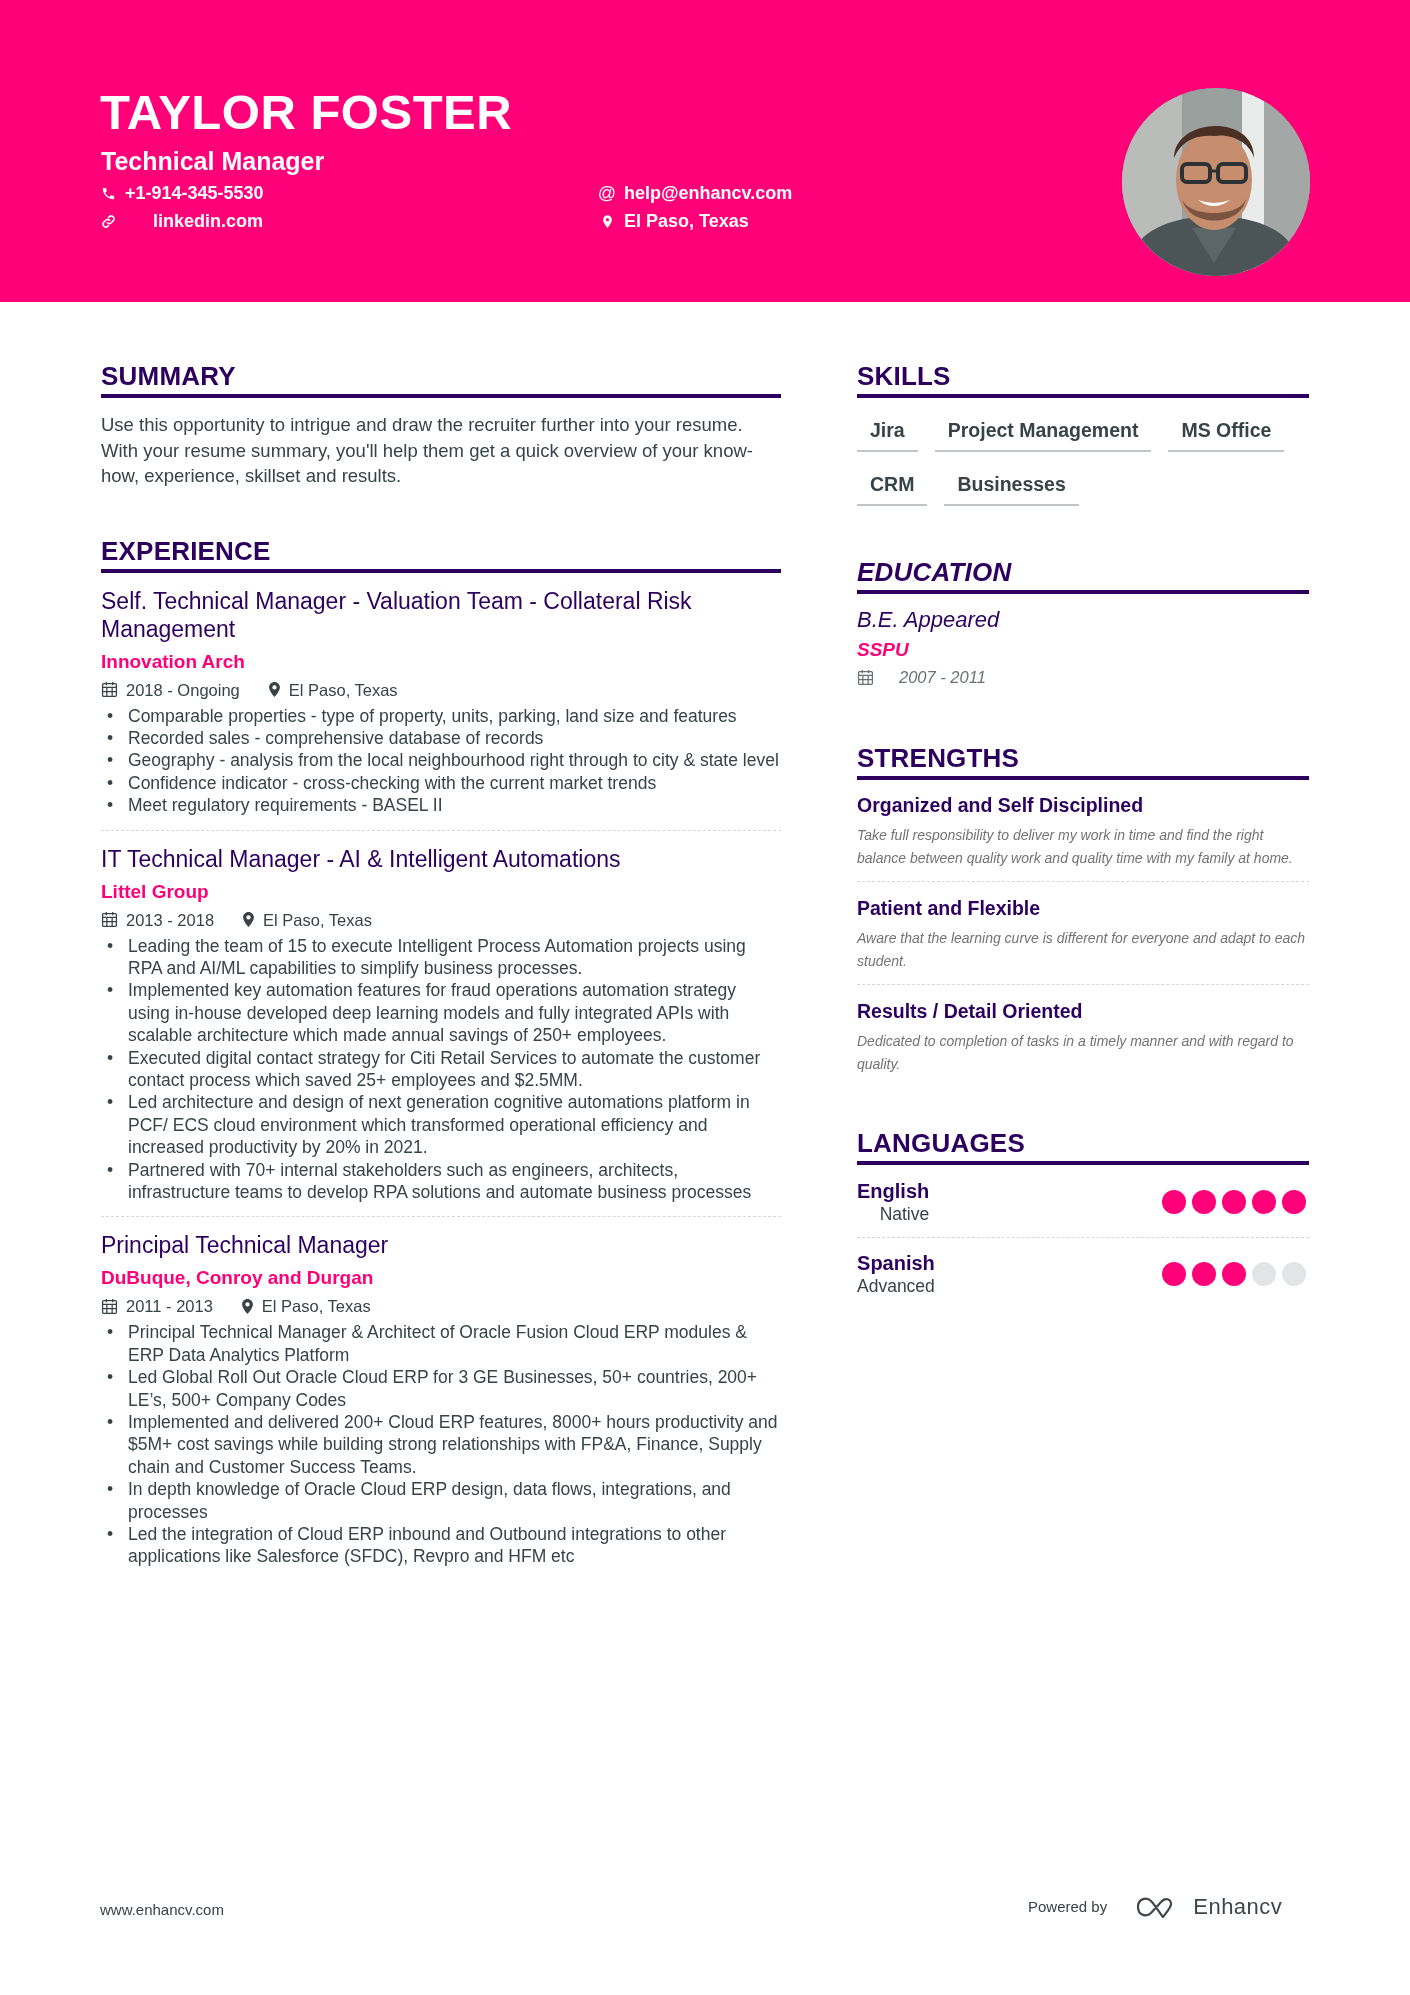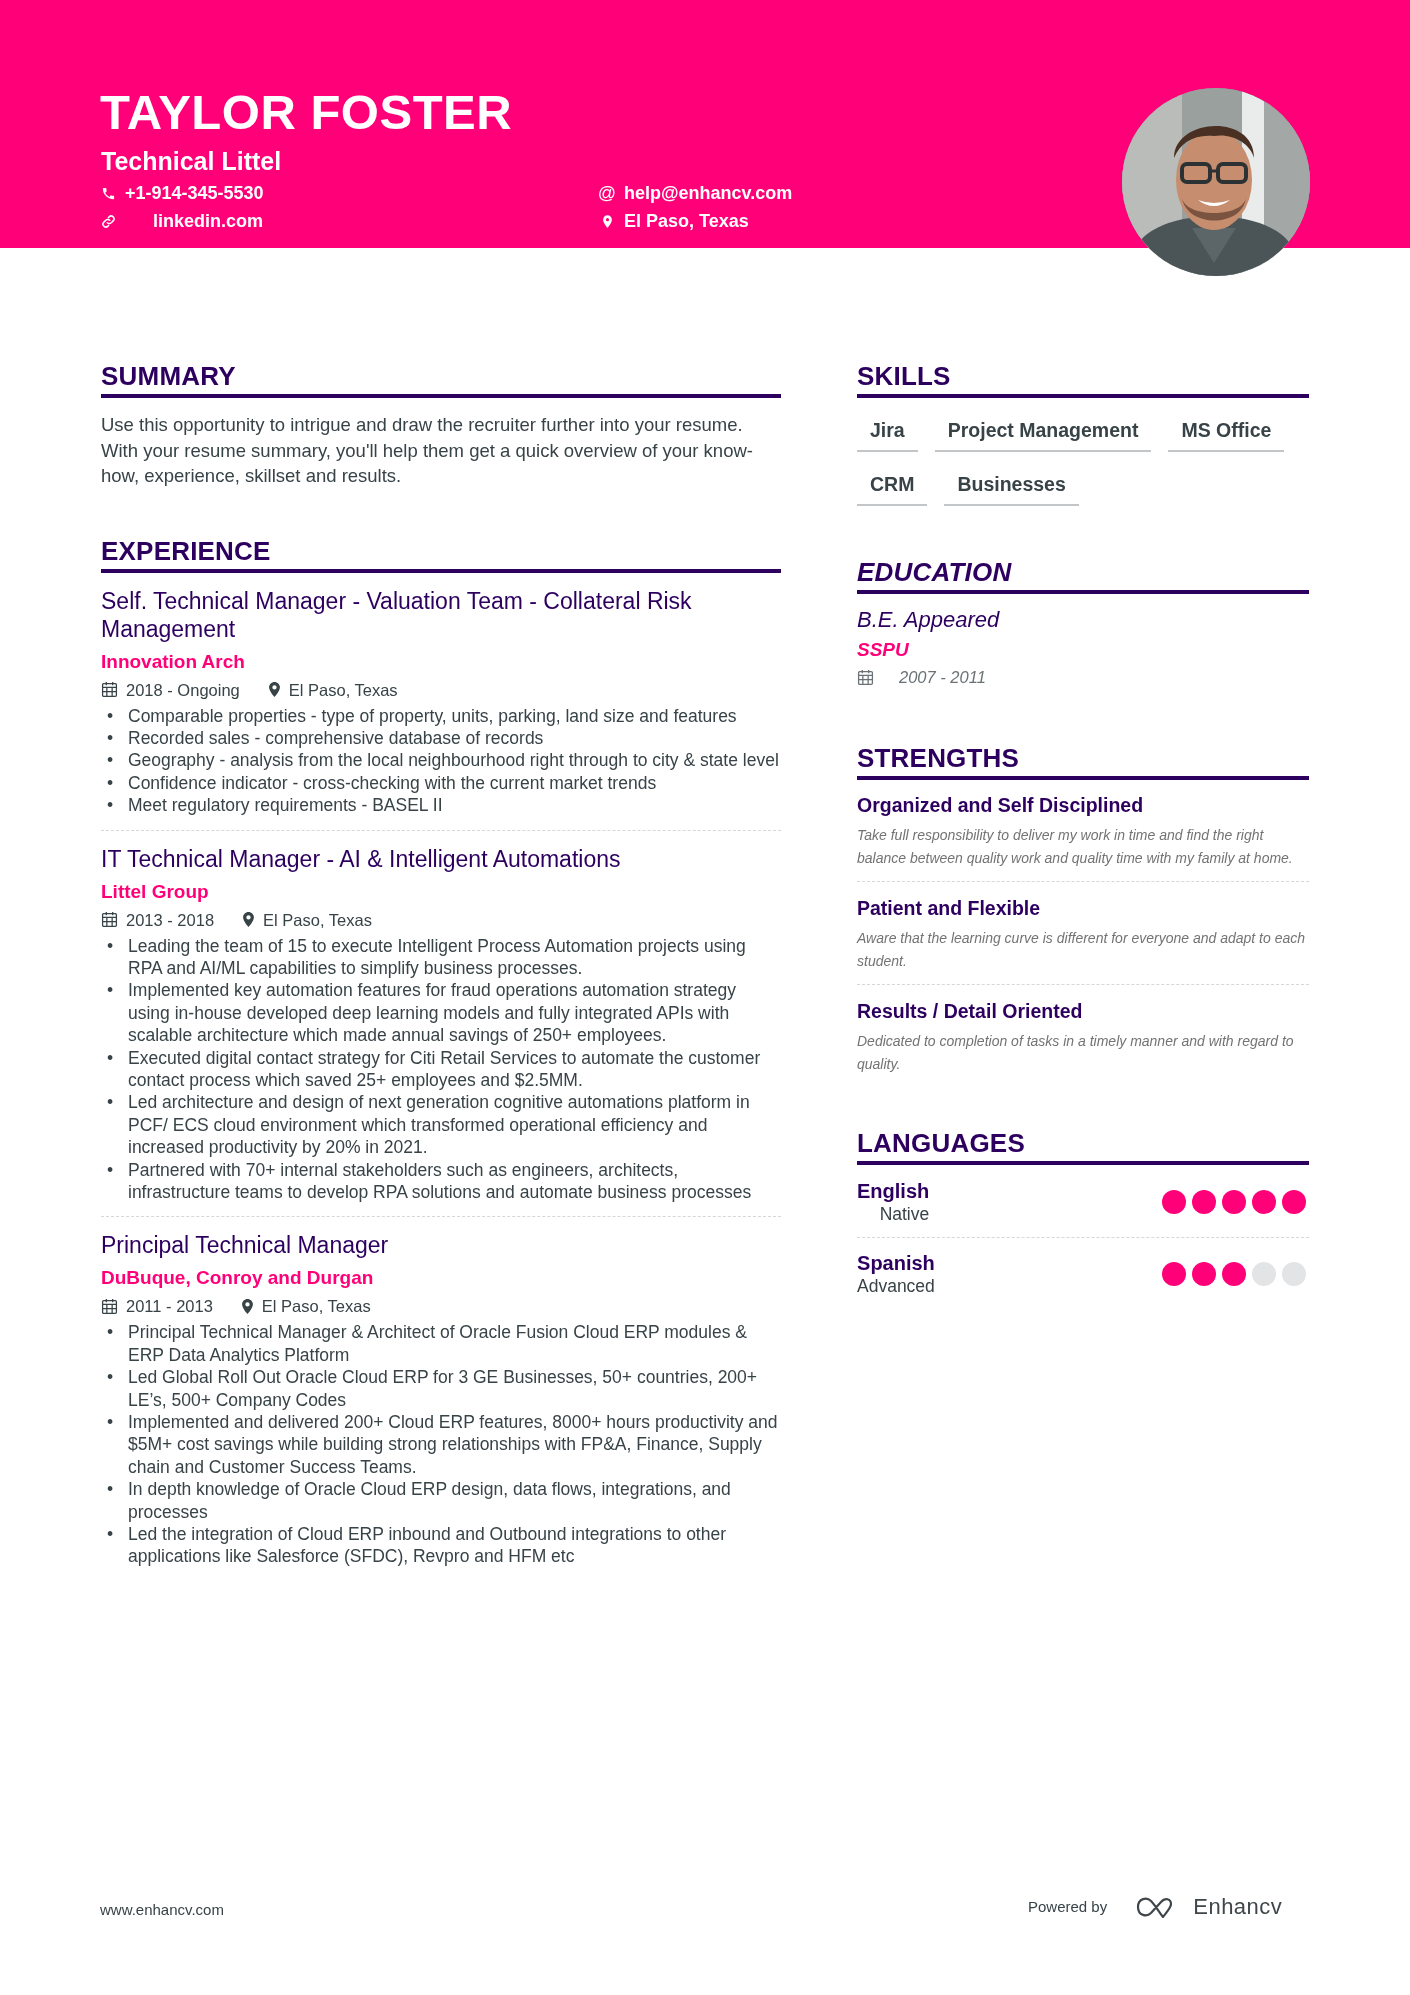--- a/index.html
+++ b/index.html
@@ -1,19 +1,19 @@
 <!DOCTYPE html>
 <html><head>
 <meta charset="utf-8">
 <style>
   * { box-sizing: border-box; margin: 0; padding: 0; }
   html, body { width: 1410px; height: 1995px; background: #ffffff; overflow: hidden; }
   body { position: relative; font-family: "Liberation Sans", "DejaVu Sans", sans-serif; color: #384347; }
 
-  .header { position: absolute; left: 0; top: 0; width: 1410px; height: 248px; background: #ff0078; }
+  .header { position: absolute; left: 0; top: 0; width: 1410px; height: 302px; background: #ff0078; }
   .name { position: absolute; left: 100px; top: 84px; font-size: 49px; font-weight: bold; color: #ffffff; letter-spacing: 0.5px; line-height: 56px; white-space: nowrap; }
   .job-title { position: absolute; left: 101px; top: 145px; font-size: 25px; font-weight: bold; color: #ffffff; line-height: 32px; white-space: nowrap; }
   .contact { position: absolute; display: flex; align-items: center; font-size: 18px; font-weight: bold; color: #ffffff; line-height: 24px; white-space: nowrap; }
   .contact .ic { width: 16px; height: 18px; margin-right: 9px; display: inline-flex; align-items: center; justify-content: center; }
   .contact .ic svg { width: 15px; height: 15px; }
   .photo { position: absolute; left: 1122px; top: 88px; width: 188px; height: 188px; border-radius: 50%; overflow: hidden; background: #8b8f8c; }
 
   .col-left { position: absolute; left: 101px; top: 360px; width: 680px; }
   .col-right { position: absolute; left: 857px; top: 360px; width: 452px; }
 
@@ -55,21 +55,21 @@
   .footer-left { position: absolute; left: 100px; top: 1900px; font-size: 15px; color: #384347; line-height: 20px; }
   .footer-right { position: absolute; left: 1028px; top: 1896px; display: flex; align-items: center; font-size: 15px; color: #384347; line-height: 20px; }
   .footer-right .brand { display: flex; align-items: center; margin-left: 28px; }
   .footer-right .brand-name { font-size: 22px; color: #3f4649; margin-left: 12px; letter-spacing: 0.5px; }
 </style>
 </head>
 <body>
 
 <div class="header">
   <div class="name">TAYLOR FOSTER</div>
-  <div class="job-title">Technical Littel</div>
+  <div class="job-title">Technical Manager</div>
 
   <div class="contact" style="left:100px; top:181px;">
     <span class="ic">
       <svg viewBox="0 0 24 24" fill="#ffffff">
           <path d="M6.6 10.8c1.4 2.8 3.8 5.1 6.6 6.6l2.2-2.2c.3-.3.7-.4 1-.2 1.1.4 2.3.6 3.6.6.6 0 1 .4 1 1V20c0 .6-.4 1-1 1C10.6 21 3 13.4 3 4c0-.6.4-1 1-1h3.5c.6 0 1 .4 1 1 0 1.3.2 2.5.6 3.6.1.3 0 .7-.2 1L6.6 10.8z"></path>
         </svg>
     </span>
     <span>+1-914-345-5530</span>
   </div>
 

